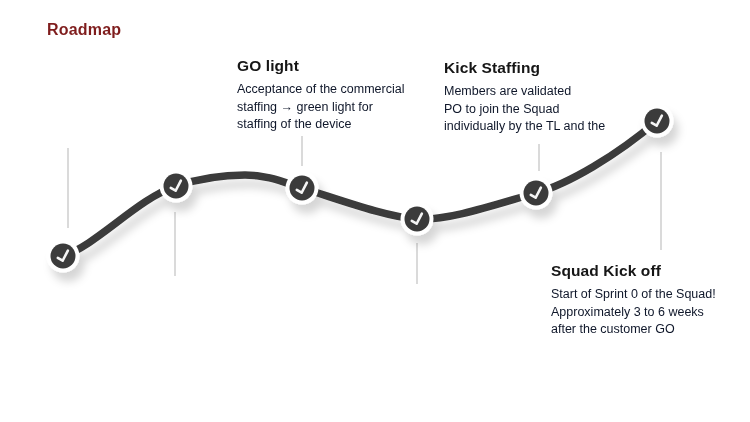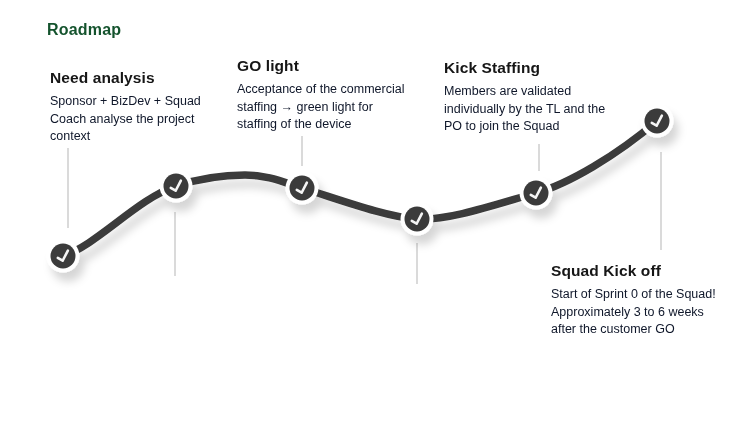--- a/index.html
+++ b/index.html
@@ -43,21 +43,21 @@
     font-size: 12.5px;
     line-height: 17.5px;
     color: #0f172a;
   }
 </style>
 </head>
 <body>
 
 <div class="stage">
 
-  <h1 class="page-title" style="color:#14532d">Roadmap</h1>
+  <h1 class="page-title" style="color:#7f1d1d">Roadmap</h1>
 
   <svg class="timeline-svg" width="750" height="422" viewBox="0 0 750 422">
     <defs>
       <filter id="softShadow" x="-20%" y="-30%" width="150%" height="180%">
         <feDropShadow dx="5" dy="9" stdDeviation="4" flood-color="#000000" flood-opacity="0.16"></feDropShadow>
       </filter>
     </defs>
 
     <line x1="68" y1="148" x2="68" y2="228" stroke="#b5b5b5" stroke-width="1"></line>
     <line x1="175" y1="212" x2="175" y2="276" stroke="#b5b5b5" stroke-width="1"></line>
@@ -101,39 +101,33 @@
         <path d="M-5.5 0.5 L-1.5 4.5 L6 -4" transform="rotate(-14)" fill="none" stroke="#f5f5f5" stroke-width="2.6" stroke-linecap="round" stroke-linejoin="round"></path>
       </g>
       <g transform="translate(657,121)">
         <circle r="16.5" fill="#ffffff"></circle>
         <circle r="12.5" fill="#3a3a3a"></circle>
         <path d="M-5.5 0.5 L-1.5 4.5 L6 -4" transform="rotate(-14)" fill="none" stroke="#f5f5f5" stroke-width="2.6" stroke-linecap="round" stroke-linejoin="round"></path>
       </g>
     </g>
   </svg>
 
-  <div class="card" style="left:50px; top:69px; width:165px">
-    <h2>Need analysis</h2>
-    <div class="line">Sponsor + BizDev + Squad</div>
-    <div class="line">Coach analyse the project</div>
-    <div class="line">context</div>
-  </div>
 
   <div class="card" style="left:237px; top:57px; width:185px">
     <h2>GO light</h2>
     <div class="line">Acceptance of the commercial</div>
     <div class="line">staffing → green light for</div>
     <div class="line">staffing of the device</div>
   </div>
 
   <div class="card" style="left:444px; top:59px; width:190px">
     <h2>Kick Staffing</h2>
     <div class="line">Members are validated</div>
+    <div class="line">PO to join the Squad</div>
     <div class="line">individually by the TL and the</div>
-    <div class="line">PO to join the Squad</div>
   </div>
 
 
 
   <div class="card" style="left:551px; top:262px; width:205px">
     <h2>Squad Kick off</h2>
     <div class="line">Start of Sprint 0 of the Squad!</div>
     <div class="line">Approximately 3 to 6 weeks</div>
     <div class="line">after the customer GO</div>
   </div>

